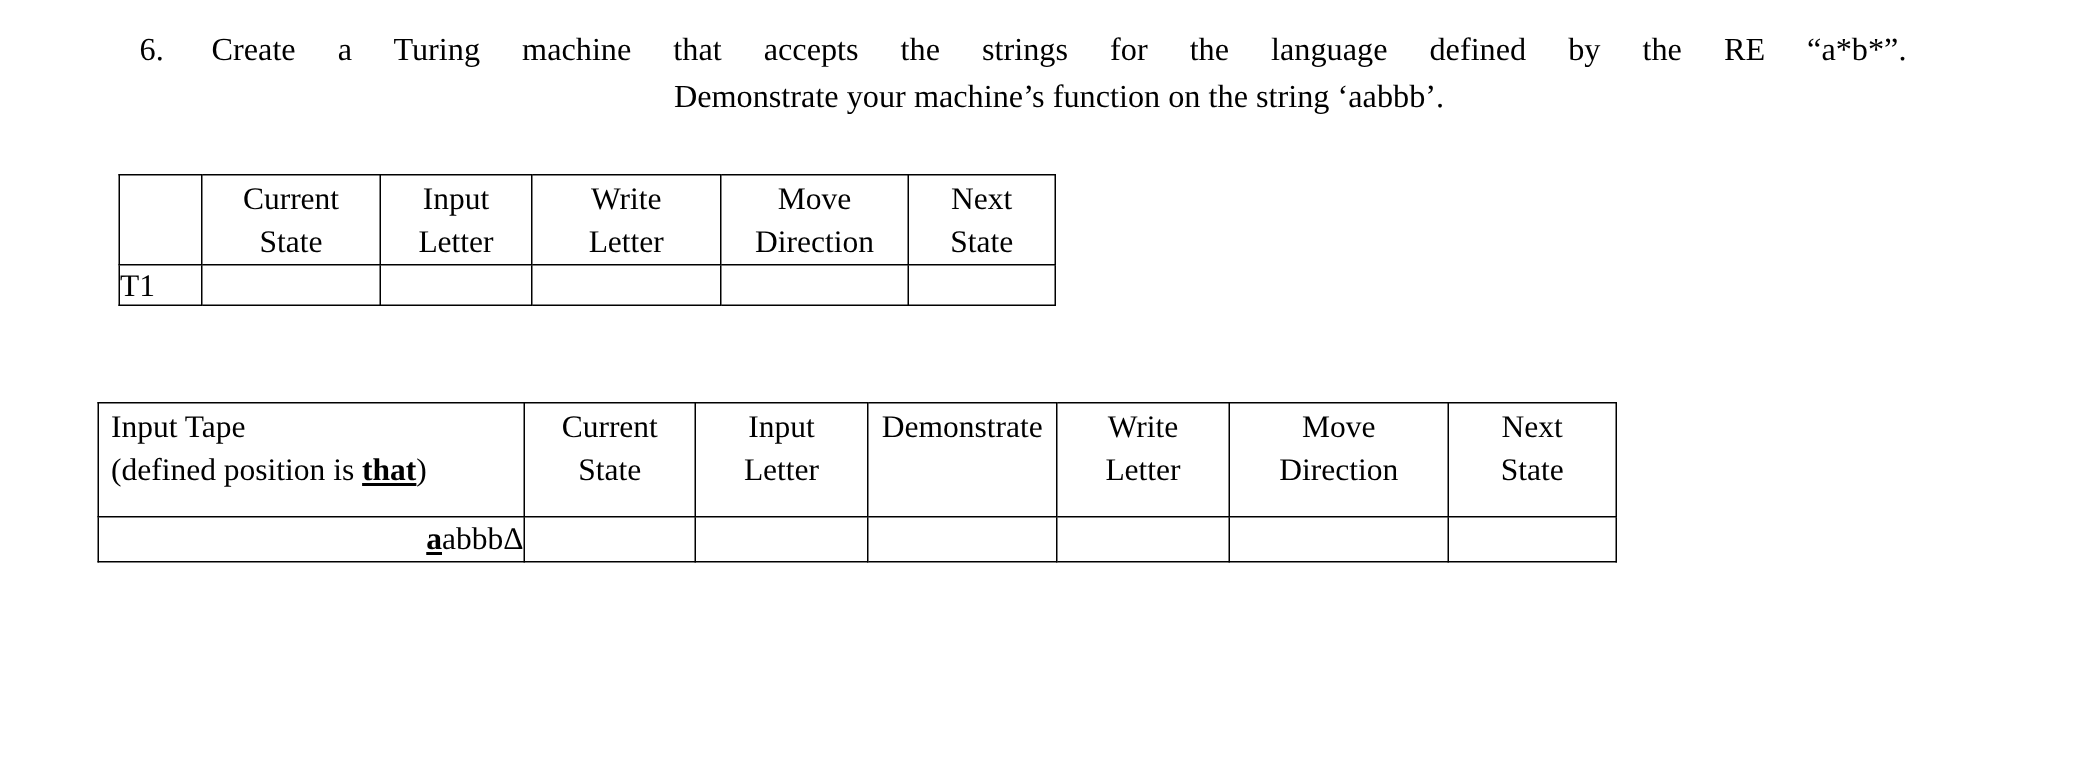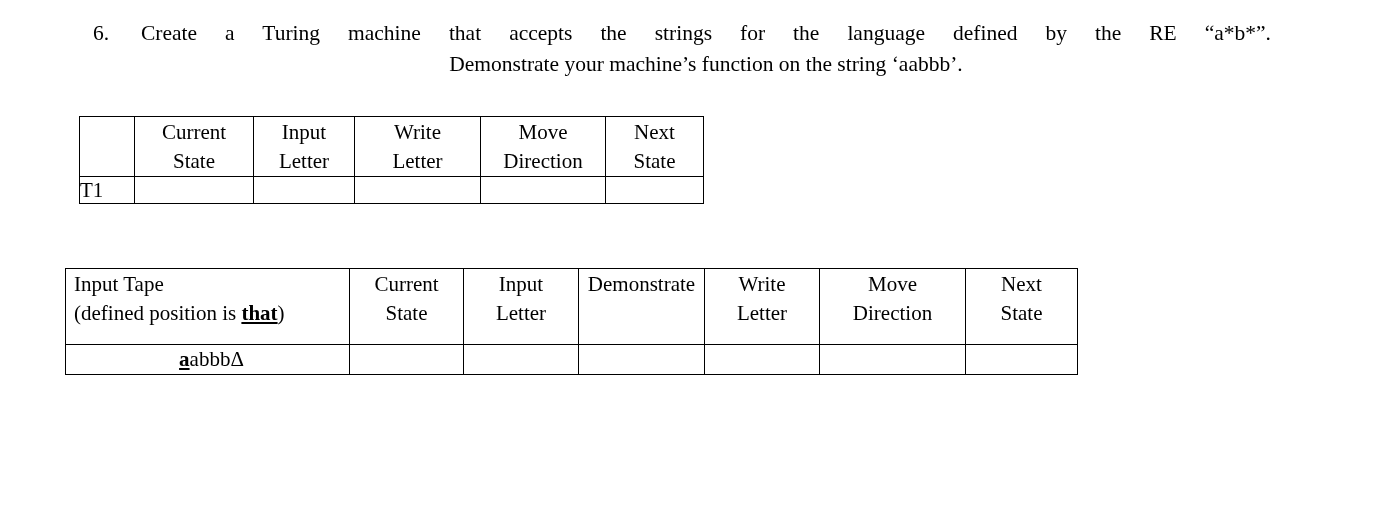--- a/index.html
+++ b/index.html
@@ -90,21 +90,21 @@
     left: 65px;
     top: 268px;
   }
   #trace-table th { height: 74px; padding-top: 1px; }
   #trace-table td { height: 29px; }
   #trace-table .hdr-left {
     text-align: left;
     padding-left: 8px;
   }
   #trace-table .tape-cell {
-    text-align: center;
+    text-align: right;
     padding-left: 8px;
     font-size: 21px;
     line-height: 29px;
   }
   .emph {
     font-weight: bold;
     text-decoration: underline;
   }
   .stack-line { display: block; }
 </style>

